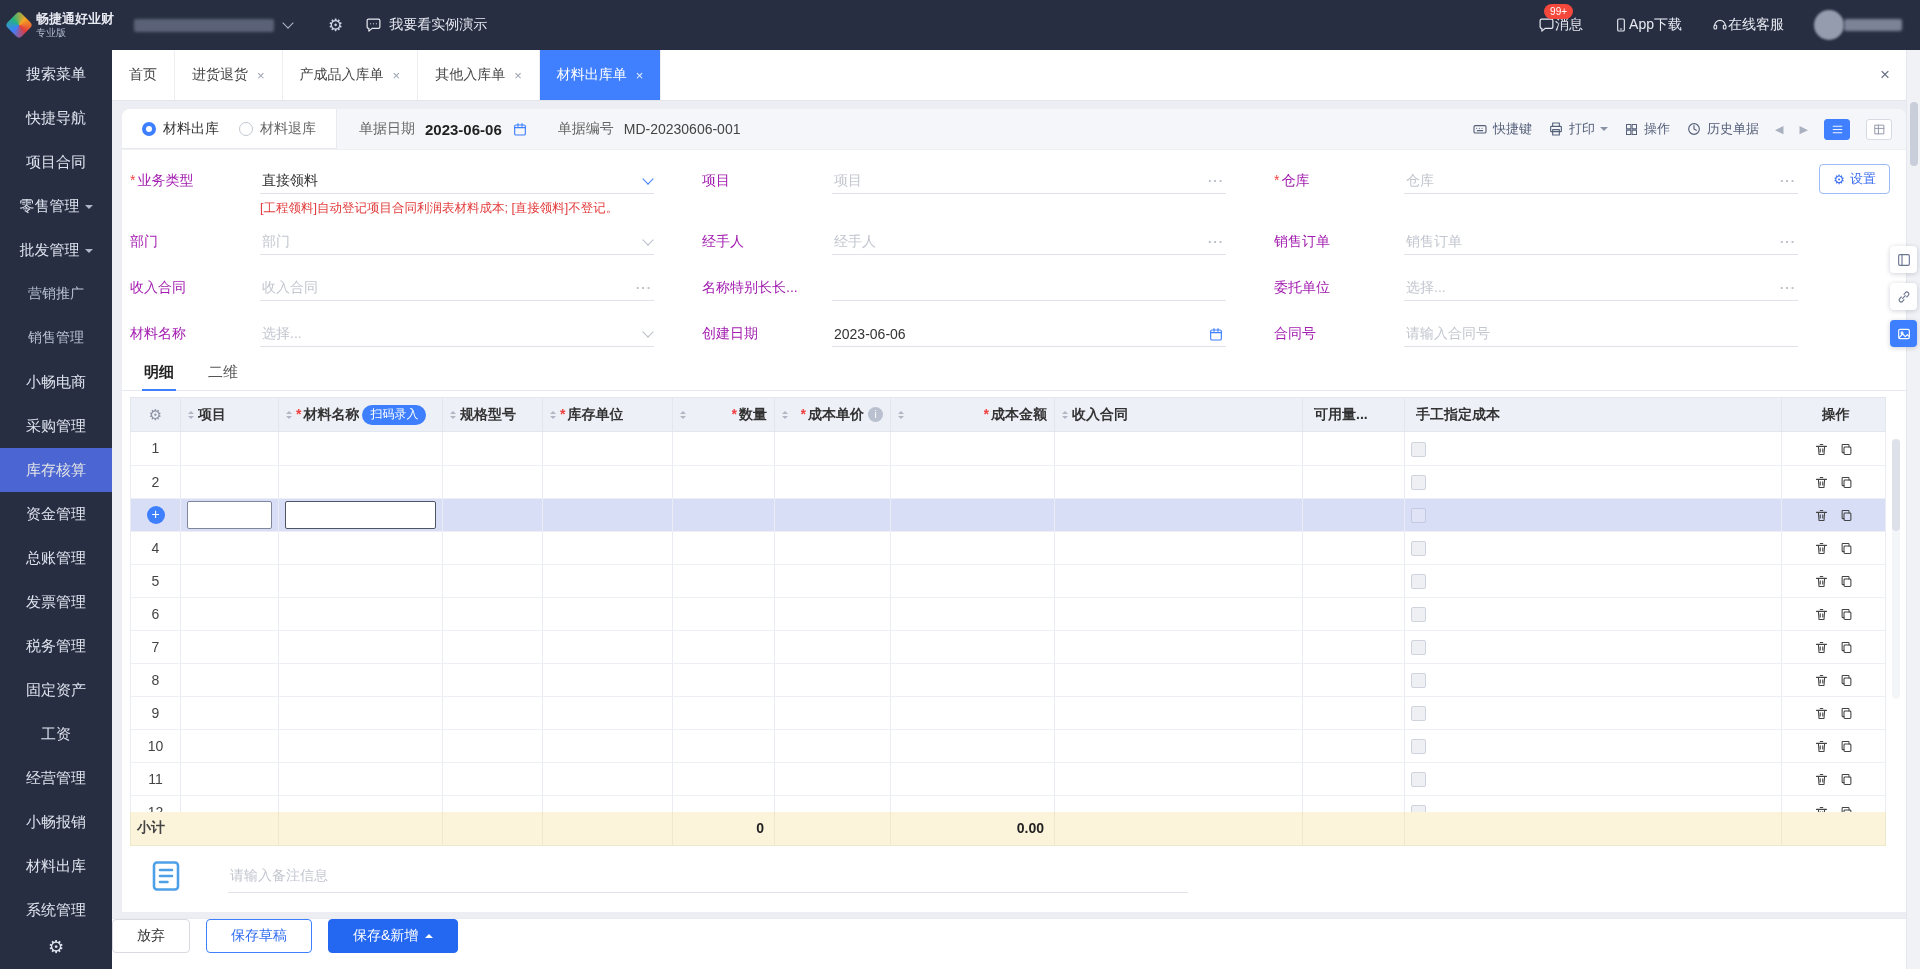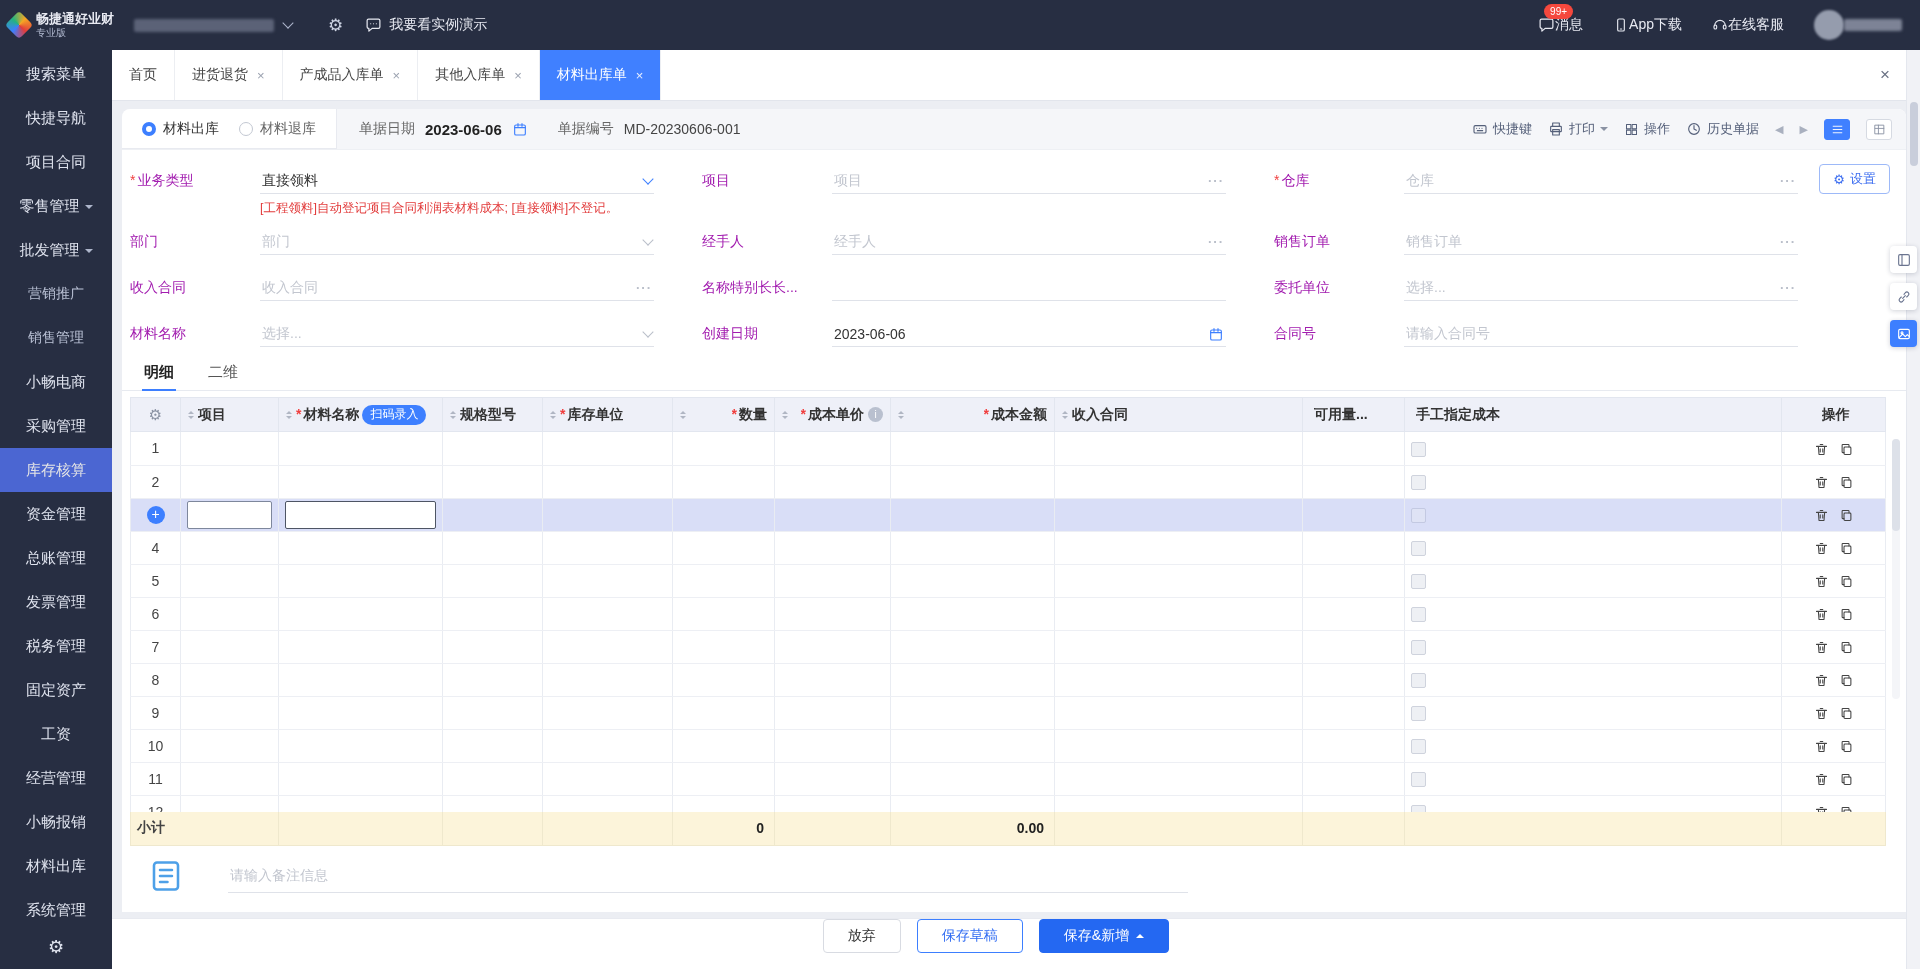--- a/index.html
+++ b/index.html
@@ -127,21 +127,21 @@
   td.num{text-align:right;font-weight:bold;color:#222;padding-right:10px}
   .grid-sb{position:absolute;right:6px;top:48px;width:8px;height:260px;background:#f4f5f8;border-radius:4px}
   .grid-sb i{display:block;width:8px;height:92px;background:#dde1e9;border-radius:4px}
 
   
   .note-row{flex:0 0 66px;display:flex;align-items:center;gap:44px;padding:0 8px 6px 26px}
   .note-icon{color:#4da0e8;cursor:pointer}
   .note-input{width:960px;border-bottom:1px solid #dfe2e9;color:#c2c6cf;font-size:14px;padding:7px 2px;cursor:text}
 
   
-  .action-bar{flex:0 0 46px;background:#fff;display:flex;align-items:center;justify-content:center;gap:16px;padding:0 40px 16px 0;border-top:1px solid #e8eaf0}
+  .action-bar{flex:0 0 46px;background:#fff;display:flex;align-items:center;justify-content:flex-start;gap:16px;padding:0 40px 16px 0;border-top:1px solid #e8eaf0}
   .btn{height:34px;padding:0 24px;border-radius:4px;font-size:14px;display:flex;align-items:center;gap:7px;cursor:pointer;border:1px solid #d8dbe2;background:#fff;color:#333;white-space:nowrap}
   .btn.outline{border-color:#3d7fff;color:#2f6bf2}
   .btn.primary{background:#2468f2;border-color:#2468f2;color:#fff}
   .caret-up{width:0;height:0;border:4px solid transparent;border-bottom-color:#fff;margin-bottom:4px}
 
   
   .right-rail{position:absolute;top:50px;right:0;bottom:0;width:14px;background:#f1f2f6;border-left:1px solid #e4e7ee}
   .rail-thumb{position:absolute;top:52px;left:3px;width:8px;height:64px;border-radius:4px;background:#c9cedb;cursor:pointer}
   .float-tools{position:absolute;right:3px;top:246px;display:flex;flex-direction:column;gap:10px}
   .ft{width:27px;height:27px;border-radius:4px;background:#fff;box-shadow:0 1px 5px rgba(20,30,60,.2);display:flex;align-items:center;justify-content:center;color:#6b7590;cursor:pointer}

